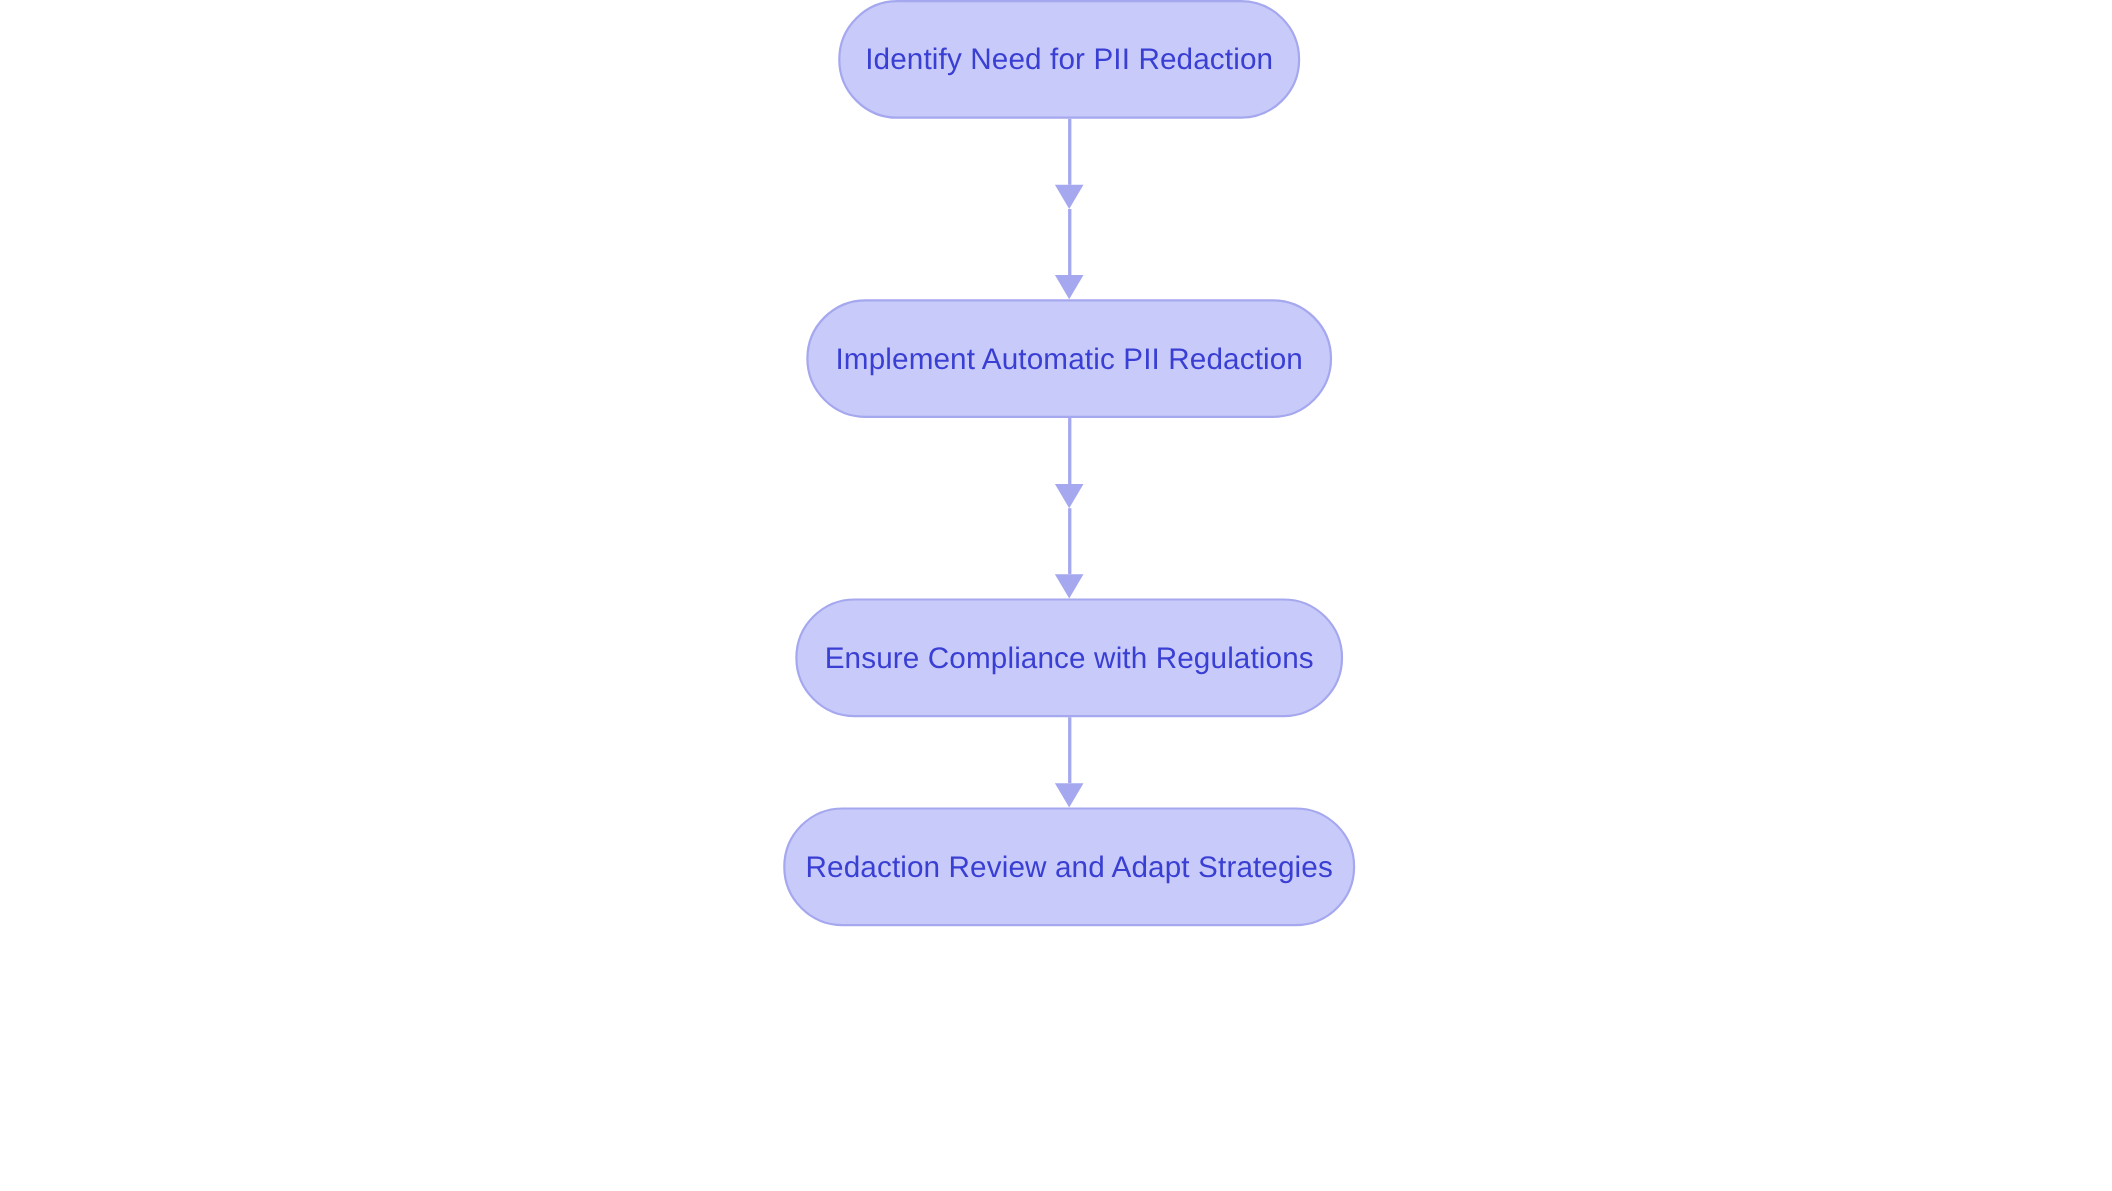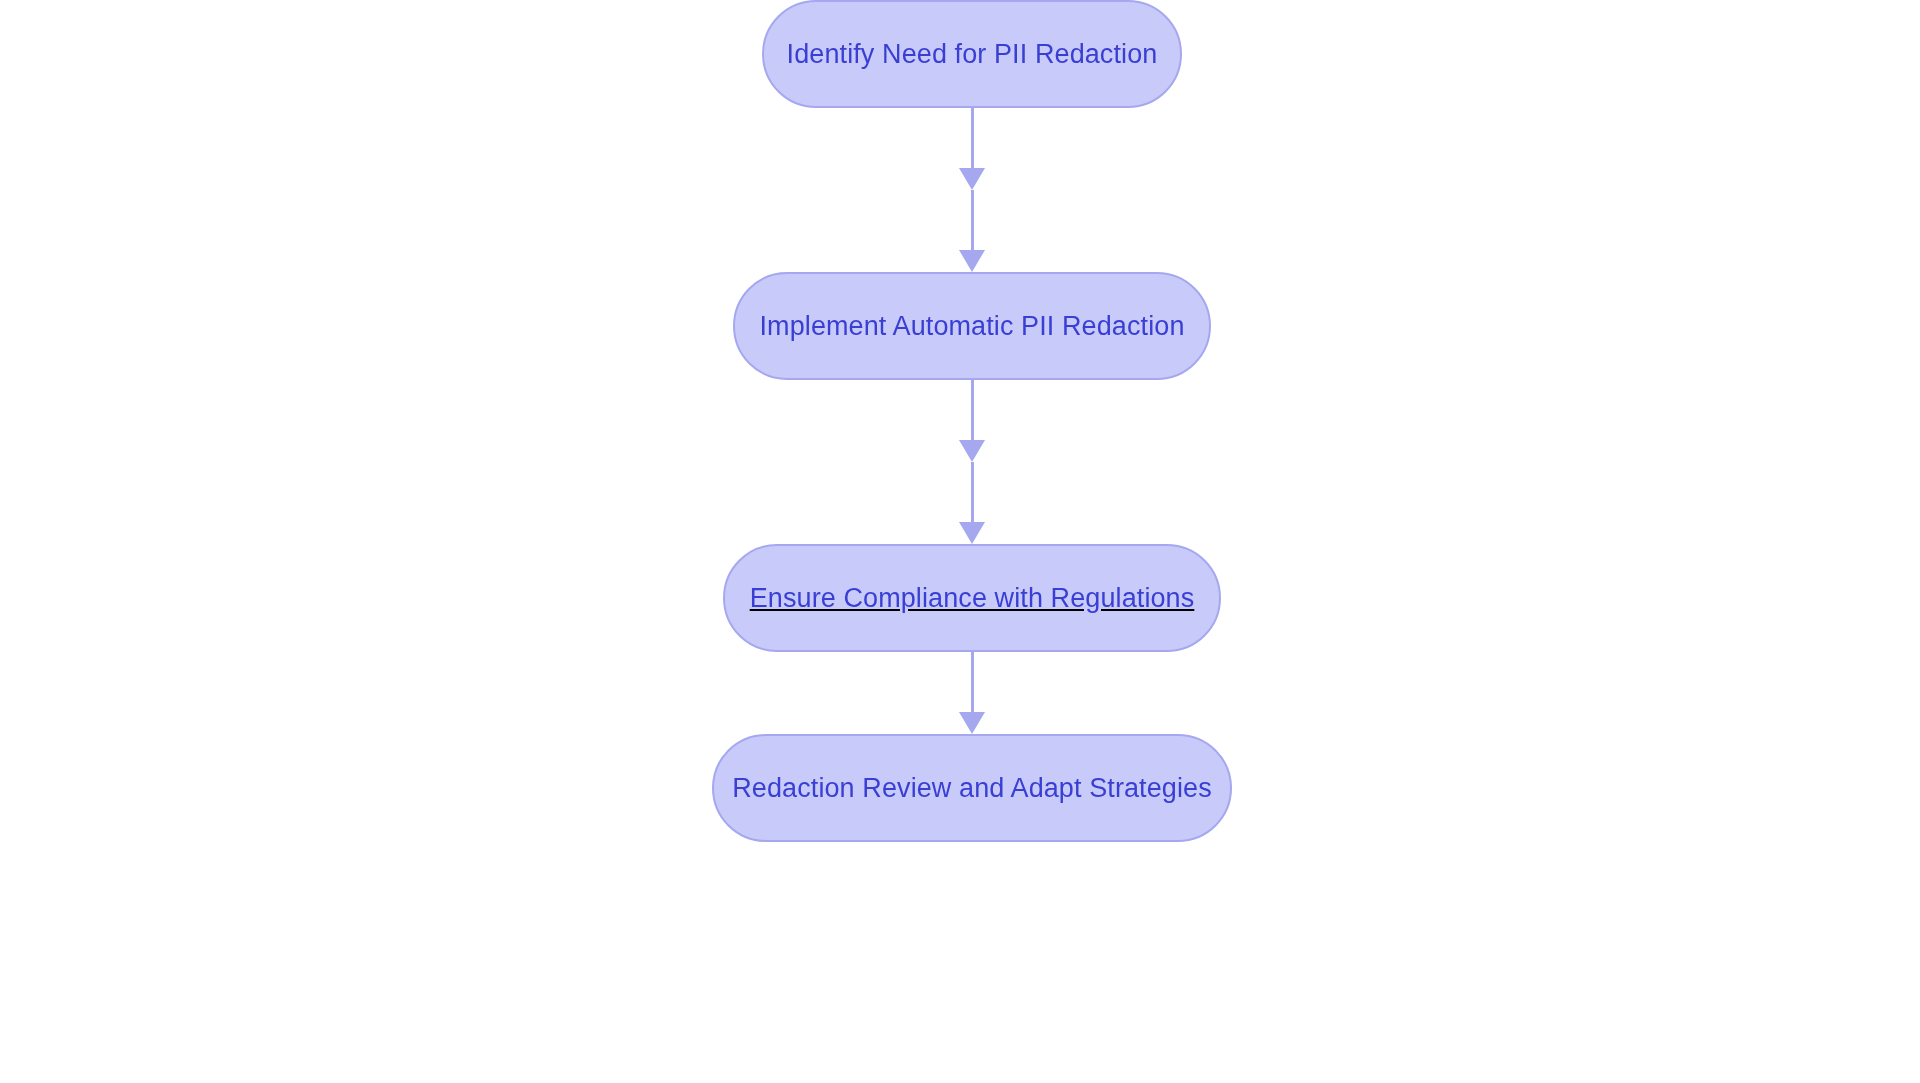--- a/index.html
+++ b/index.html
@@ -109,21 +109,21 @@
       </div>
       <div class="connector">
         <div class="stem"></div>
         <div class="arrowhead"></div>
       </div>
       <div class="connector">
         <div class="stem"></div>
         <div class="arrowhead"></div>
       </div>
       <div class="row">
-        <div class="node" style="width: 498px; text-decoration: underline;">
+        <div class="node" style="width: 498px;">
           <span class="node-label">Ensure Compliance with Regulations</span>
         </div>
       </div>
       <div class="connector">
         <div class="stem"></div>
         <div class="arrowhead"></div>
       </div>
       <div class="row">
         <div class="node" style="width: 520px;">
           <span class="node-label">Redaction Review and Adapt Strategies</span>

